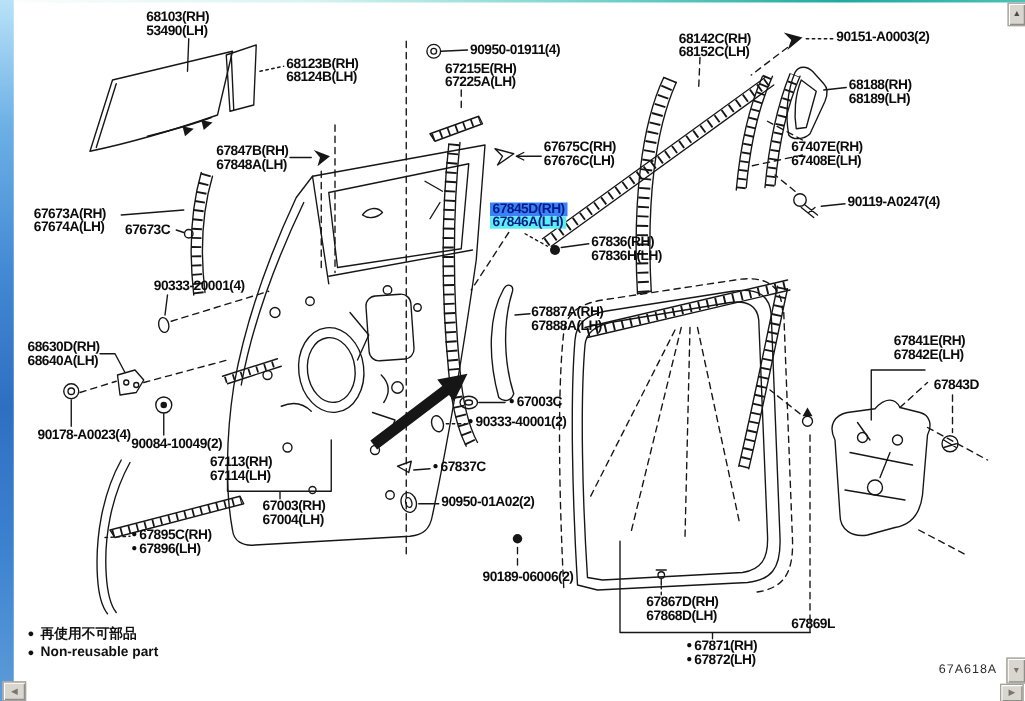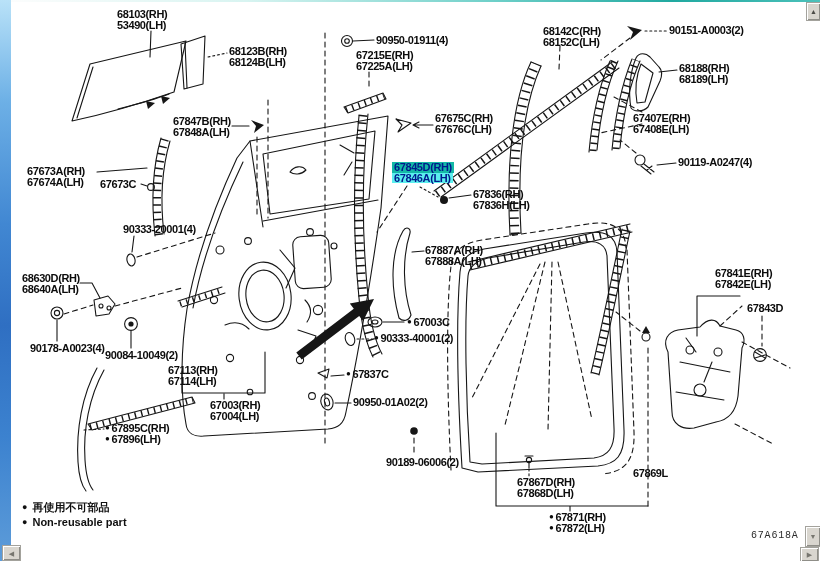--- a/index.html
+++ b/index.html
@@ -14,21 +14,21 @@
   .part-label{position:absolute;font-weight:bold;font-size:11px;line-height:10.5px;
     letter-spacing:-0.4px;color:#0c0c0c;white-space:nowrap;cursor:default}
   .pl-line{display:flex;align-items:center}
   .blt{font-size:8px;margin-right:2px;transform:translateY(-0.5px)}
   .hl-bg{padding:0 2px}
   #legend{position:absolute;left:22px;top:500px;font-weight:bold;font-size:11px;
     line-height:15px;color:#101010}
   #legend .pl-line{display:flex;align-items:center}
   #legend .blt{font-size:9px;margin-right:5px}
   #diagram-code{position:absolute;left:751px;top:530px;font-size:10px;letter-spacing:.8px;
-    color:#2a2a2a;font-family:Liberation Mono, monospace}
+    color:#2a2a2a;font-family:Liberation Sans, sans-serif}
   .scroll-btn{position:absolute;background:#d9d6cf;border:1px solid #a3a29c;
     box-shadow:inset 1px 1px 0 #ffffff, inset -1px -1px 0 #8f8e88;
     display:flex;align-items:center;justify-content:center;
     font-size:7px;line-height:1;color:#77766f;user-select:none}
   .scroll-btn.en{color:#4b4b46}
   
   .s{stroke:#161616;fill:none;stroke-width:1.1;stroke-linejoin:round;stroke-linecap:round}
   .sw{stroke:#161616;fill:#fff;stroke-width:1.1;stroke-linejoin:round}
   .f{fill:#161616;stroke:none}
   .dash{stroke-dasharray:5,4}
@@ -378,21 +378,21 @@
           <span>67673C</span>
         </div>
       </div>
       <div class="part-label" style="left: 678px; top: 157px;">
         <div class="pl-line">
           <span>90119-A0247(4)</span>
         </div>
       </div>
       <div class="part-label" style="left: 392px; top: 162px;">
         <div class="pl-line">
-          <span class="hl-bg" style="background: #14b8a6; color: rgb(0, 26, 140);">67845D(RH)</span>
+          <span class="hl-bg" style="background: #3b82f6; color: rgb(0, 26, 140);">67845D(RH)</span>
         </div>
         <div class="pl-line">
           <span class="hl-bg" style="background: rgb(92, 239, 239); color: rgb(0, 26, 140);">67846A(LH)</span>
         </div>
       </div>
       <div class="part-label" style="left: 473px; top: 189px;">
         <div class="pl-line">
           <span>67836(RH)</span>
         </div>
         <div class="pl-line">
@@ -498,21 +498,21 @@
         </div>
       </div>
       <div class="part-label" style="left: 517px; top: 477px;">
         <div class="pl-line">
           <span>67867D(RH)</span>
         </div>
         <div class="pl-line">
           <span>67868D(LH)</span>
         </div>
       </div>
-      <div class="part-label" style="left: 633px; top: 468px;">
+      <div class="part-label" style="left: 633px; top: 494px;">
         <div class="pl-line">
           <span>67869L</span>
         </div>
       </div>
       <div class="part-label" style="left: 549px; top: 512px;">
         <div class="pl-line">
           <span class="blt">●</span>
           <span>67871(RH)</span>
         </div>
         <div class="pl-line">

